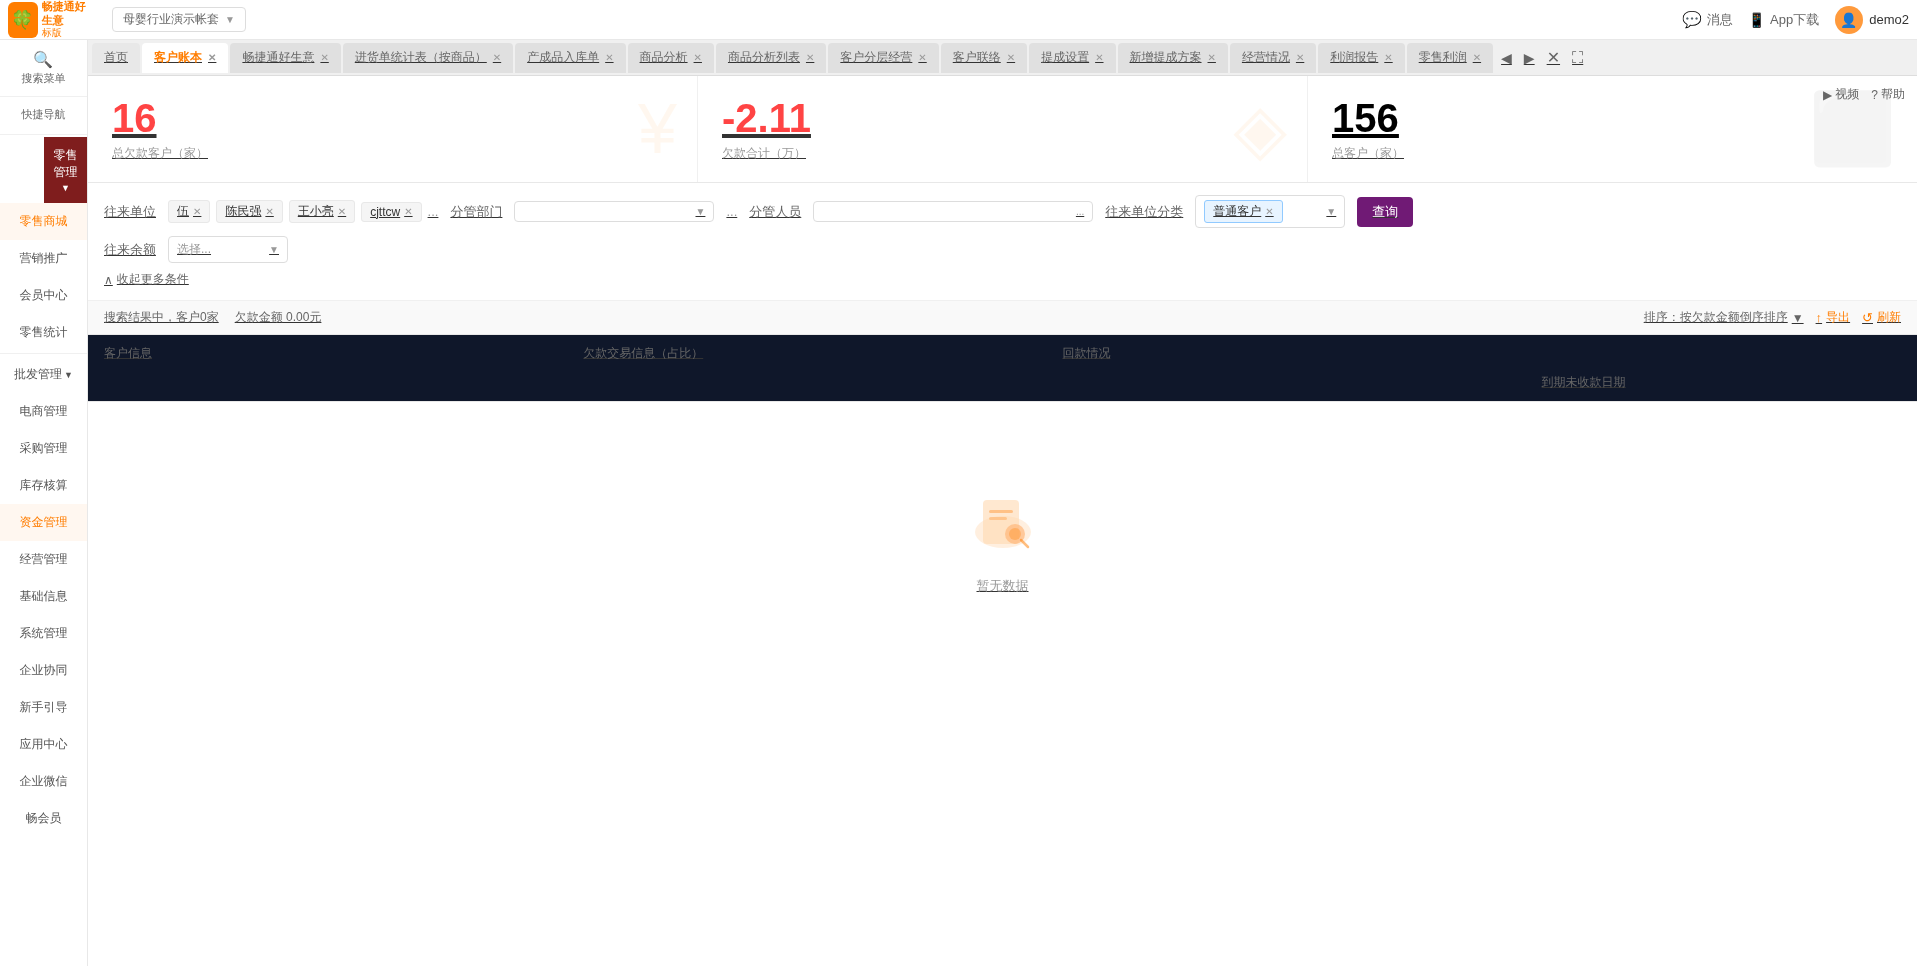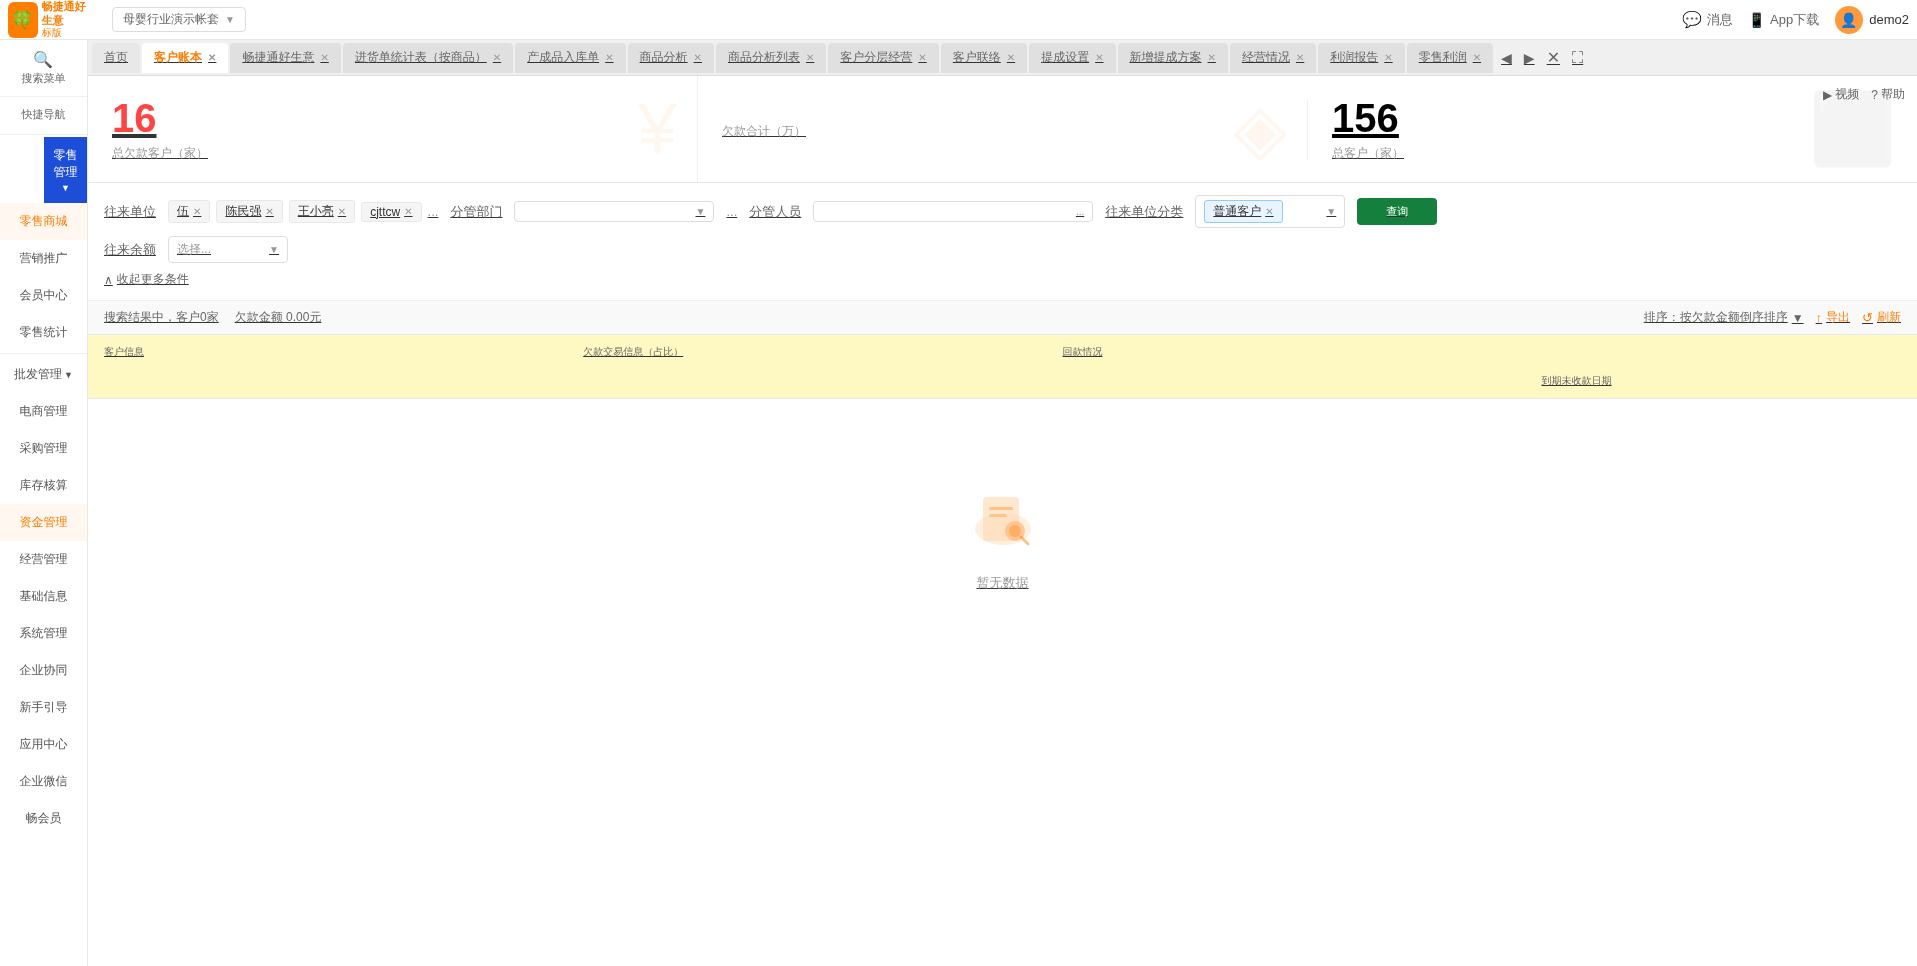--- a/index.html
+++ b/index.html
@@ -54,32 +54,32 @@
     .filter-area { padding: 12px 16px; background: #fff; border-bottom: 1px solid #f0f0f0; }
     .filter-row { display: flex; align-items: center; gap: 12px; margin-bottom: 8px; flex-wrap: wrap; }
     .filter-label { color: #666; font-size: 13px; white-space: nowrap; }
     .filter-tags { display: flex; align-items: center; gap: 6px; flex-wrap: wrap; }
     .filter-tag { display: flex; align-items: center; gap: 4px; background: #f5f5f5; border: 1px solid #e8e8e8; border-radius: 3px; padding: 2px 8px; font-size: 12px; color: #333; }
     .filter-tag .remove { color: #999; cursor: pointer; font-size: 10px; }
     .filter-more { color: #999; cursor: pointer; font-size: 13px; }
     .filter-select { min-width: 120px; padding: 4px 8px; border: 1px solid #ddd; border-radius: 4px; font-size: 12px; color: #333; display: flex; align-items: center; justify-content: space-between; cursor: pointer; }
     .filter-select-wide { min-width: 200px; }
     .dropdown-arrow { color: #999; font-size: 10px; }
-    .btn-query { background: #15803d; color: white; border: none; padding: 6px 29px; border-radius: 4px; cursor: pointer; font-size: 11px; }
+    .btn-query { background: #701a75; color: white; border: none; padding: 6px 15px; border-radius: 4px; cursor: pointer; font-size: 13px; }
     .btn-collapse { background: none; border: none; color: #666; font-size: 12px; cursor: pointer; display: flex; align-items: center; gap: 4px; }
 
     
     .result-bar { padding: 8px 16px; background: #f9f9f9; border-bottom: 1px solid #e8e8e8; display: flex; align-items: center; justify-content: space-between; font-size: 12px; color: #666; }
     .result-bar-left { display: flex; gap: 16px; }
     .result-bar-right { display: flex; align-items: center; gap: 12px; }
     .sort-btn { display: flex; align-items: center; gap: 4px; cursor: pointer; color: #666; }
     .action-btn { display: flex; align-items: center; gap: 4px; cursor: pointer; color: #ff7d00; }
 
     
-    .table-header { display: flex; padding: 10px 16px; background: #fef9c3; border-bottom: 1px solid #e8e8e8; font-size: 10px; color: #666; font-weight: 500; }
+    .table-header { display: flex; padding: 10px 16px; background: #0f172a; border-bottom: 1px solid #e8e8e8; font-size: 12px; color: #666; font-weight: 500; }
     .col-customer { flex: 2; }
     .col-debt { flex: 2; }
     .col-repayment { flex: 2; }
     .col-date { flex: 1.5; margin-top: 29px; }
 
     
     .empty-state { display: flex; flex-direction: column; align-items: center; justify-content: center; padding: 80px 0; }
 
     
     ::-webkit-scrollbar { width: 6px; }
@@ -128,21 +128,21 @@
     <div class="sidebar">
       <div class="sidebar-search">
         <div style="font-size:16px;color:#ff7d00;">🔍</div>
         <div style="font-size:11px;color:#666;margin-top:2px;">搜索菜单</div>
       </div>
       <div class="sidebar-item" style="font-size:11px;color:#666;">
         <div>快捷导航</div>
       </div>
       <div class="sidebar-divider"></div>
 
-      <div class="sidebar-item active" style="background:#1d4ed8;color:white;margin-left:44px;">
+      <div class="sidebar-item active" style="background:#7f1d1d;color:white;margin-left:44px;">
         <div style="font-size:12px;">零售管理</div>
         <div style="font-size:9px;margin-top:2px;">▼</div>
       </div>
       <div class="sidebar-item" style="color:#ff7d00;background:#fff7f0;">
         <div>零售商城</div>
       </div>
       <div class="sidebar-item">
         <div>营销推广</div>
       </div>
       <div class="sidebar-item">
@@ -265,20 +265,21 @@
         <div class="stats-row">
 
           <div class="stat-card" style="position:relative;overflow:hidden;">
             <div style="position:absolute;right:20px;top:50%;transform:translateY(-50%);opacity:0.06;font-size:70px;color:#ff8800;">¥</div>
             <div class="stat-value" style="font-size:40px;font-weight:bold;color:#ff4444;">16</div>
             <div class="stat-label">总欠款客户（家）</div>
           </div>
 
           <div class="stat-card" style="position:relative;overflow:hidden;">
             <div style="position:absolute;right:20px;top:50%;transform:translateY(-50%);opacity:0.06;font-size:70px;color:#ff8800;">◈</div>
+            <div class="stat-value negative" style="font-size:40px;font-weight:bold;color:#ff4444;">-2.11</div>
             <div class="stat-label">欠款合计（万）</div>
           </div>
 
           <div class="stat-card" style="position:relative;overflow:hidden;">
             <div style="position:absolute;right:20px;top:50%;transform:translateY(-50%);opacity:0.05;font-size:70px;color:#aaccff;">⬛</div>
             <div class="stat-value black" style="font-size:40px;font-weight:bold;color:#000;text-decoration:underline;cursor:pointer;">156</div>
             <div class="stat-label">总客户（家）</div>
 
             <div style="position:absolute;right:12px;top:10px;display:flex;gap:12px;font-size:12px;color:#666;">
               <span style="display:flex;align-items:center;gap:3px;cursor:pointer;">

